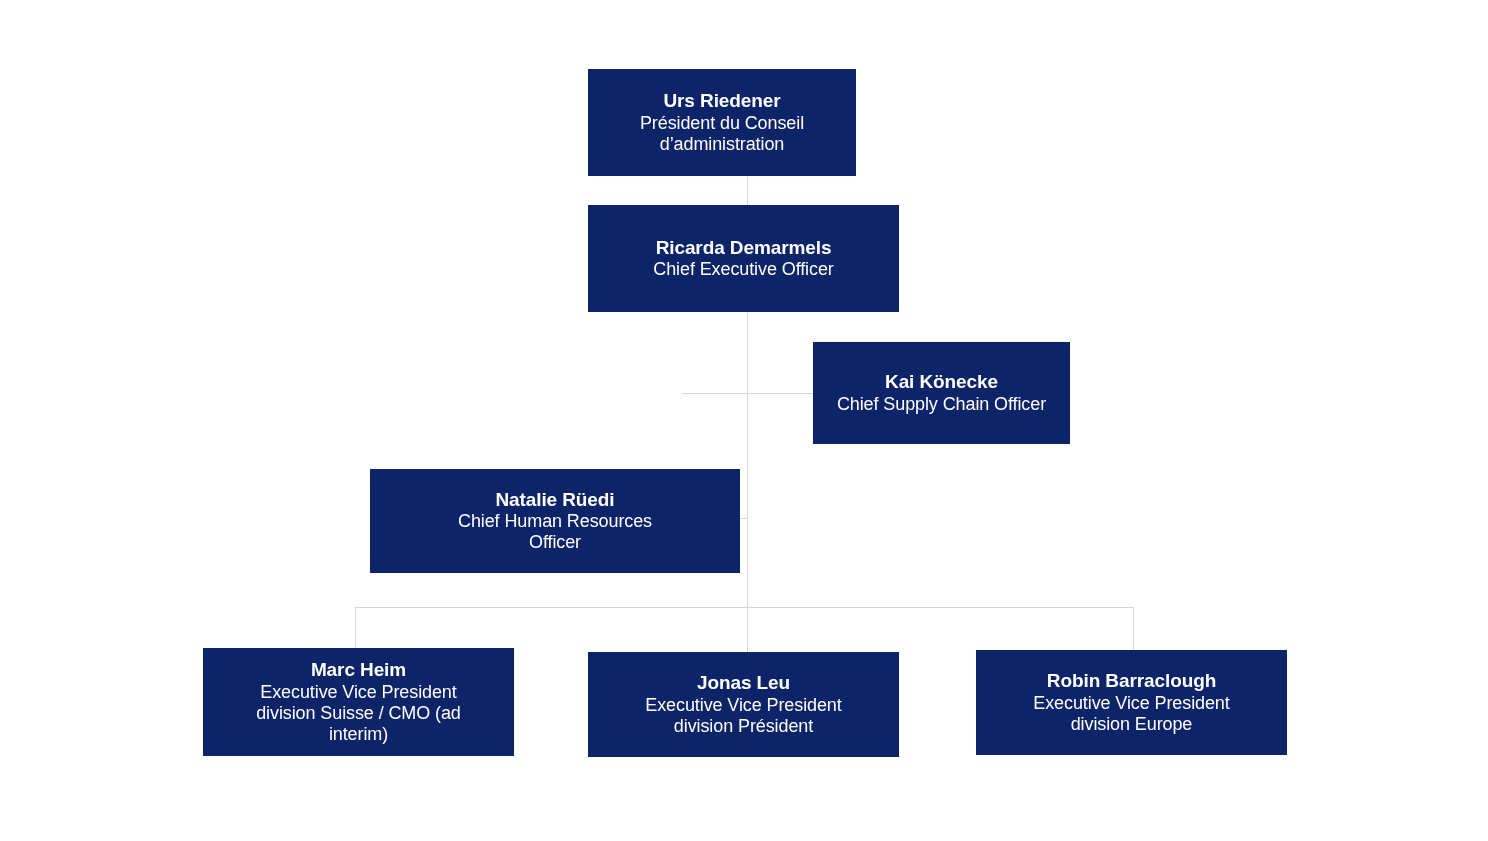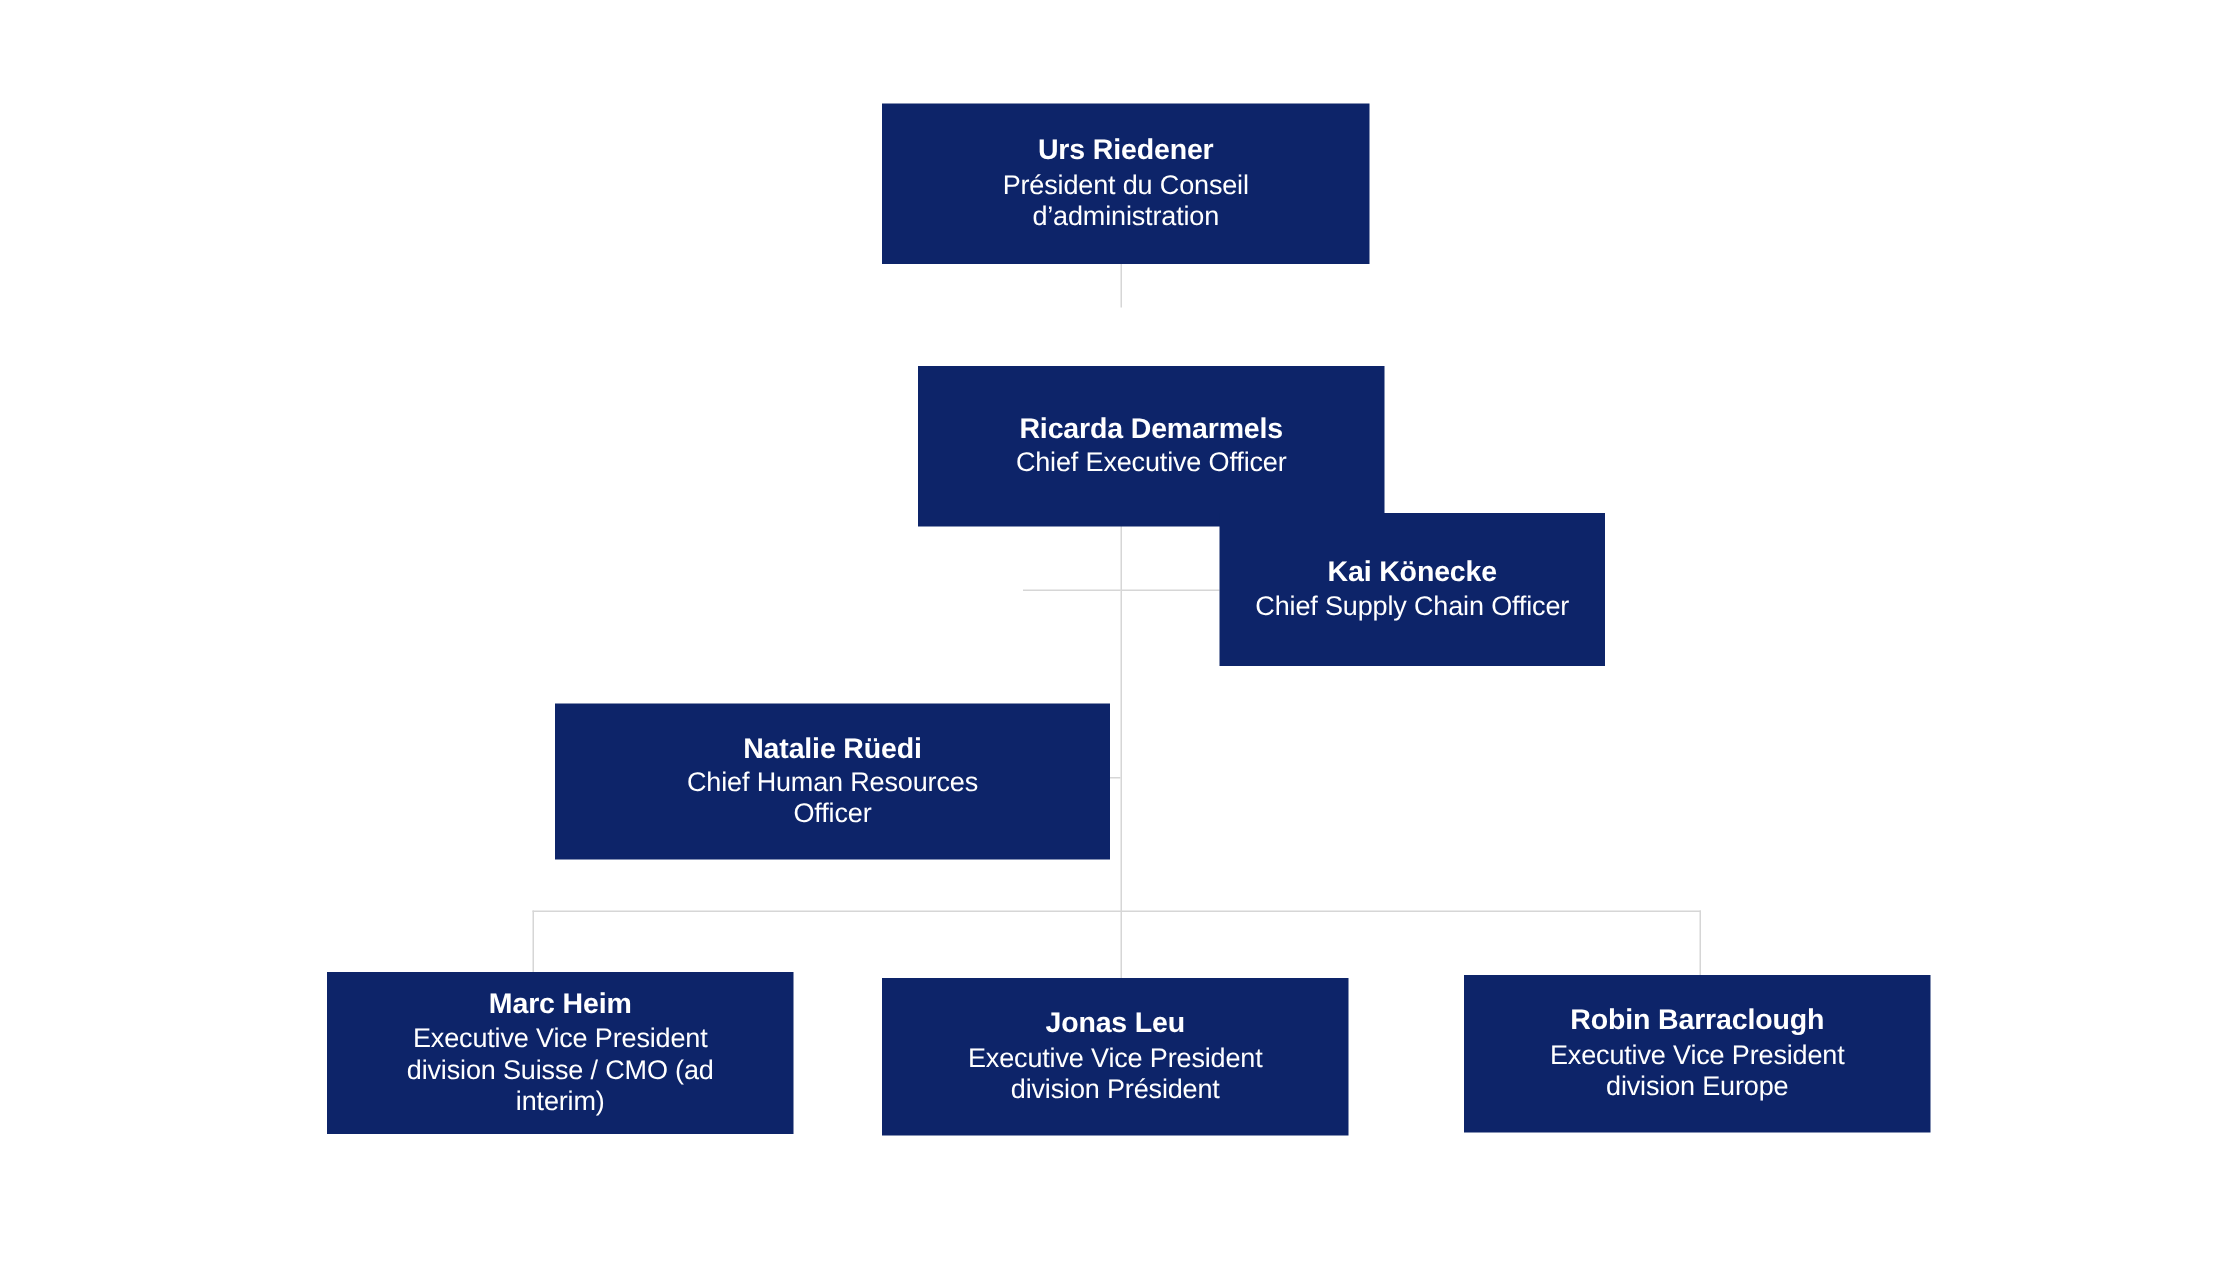--- a/index.html
+++ b/index.html
@@ -61,44 +61,44 @@
 
   <div class="connector h" style="left:682px; top:393px; width:65px;"></div>
   <div class="connector h" style="left:747px; top:393px; width:66px;"></div>
 
   <div class="connector h" style="left:682px; top:518px; width:65px;"></div>
 
   <div class="connector h" style="left:355px; top:607px; width:779px;"></div>
   <div class="connector v" style="left:355px; top:607px; height:41px;"></div>
   <div class="connector v" style="left:1133px; top:607px; height:43px;"></div>
 
-  <div class="org-box" style="left:588px; top:69px; width:325px; height:107px;">
+  <div class="org-box" style="left:588px; top:69px; width:268px; height:107px;">
     <div class="person-name">Urs  Riedener</div>
     <div class="person-title">Président du Conseil</div>
     <div class="person-title">d’administration</div>
   </div>
 
-  <div class="org-box" style="left:612px; top:205px; width:311px; height:107px;margin-top:39px;">
+  <div class="org-box" style="left:588px; top:205px; width:311px; height:107px;">
     <div class="person-name">Ricarda Demarmels</div>
     <div class="person-title">Chief Executive  Officer</div>
   </div>
 
 
   <div class="org-box" style="left:813px; top:342px; width:257px; height:102px;">
     <div class="person-name">Kai Könecke</div>
     <div class="person-title">Chief Supply Chain Officer</div>
   </div>
 
   <div class="org-box" style="left:370px; top:469px; width:370px; height:104px;text-align:center;">
     <div class="person-name">Natalie Rüedi</div>
     <div class="person-title">Chief Human Resources</div>
     <div class="person-title">Officer</div>
   </div>
 
-  <div class="org-box" style="left:218px; top:648px; width:311px; height:108px;">
+  <div class="org-box" style="left:203px; top:648px; width:311px; height:108px;">
     <div class="person-name">Marc Heim</div>
     <div class="person-title">Executive Vice President</div>
     <div class="person-title">division Suisse / CMO (ad</div>
     <div class="person-title">interim)</div>
   </div>
 
   <div class="org-box" style="left:588px; top:652px; width:311px; height:105px;">
     <div class="person-name">Jonas Leu</div>
     <div class="person-title">Executive Vice President</div>
     <div class="person-title">division Président</div>

